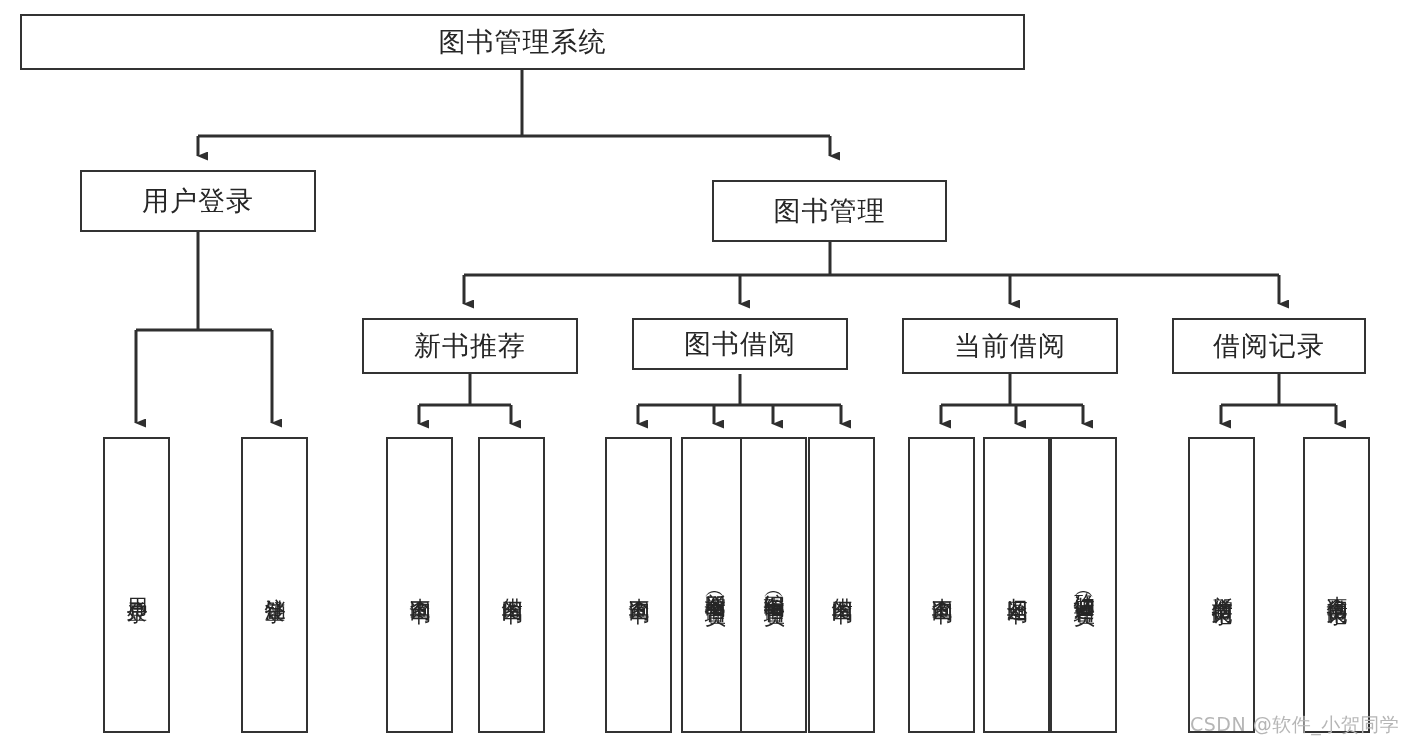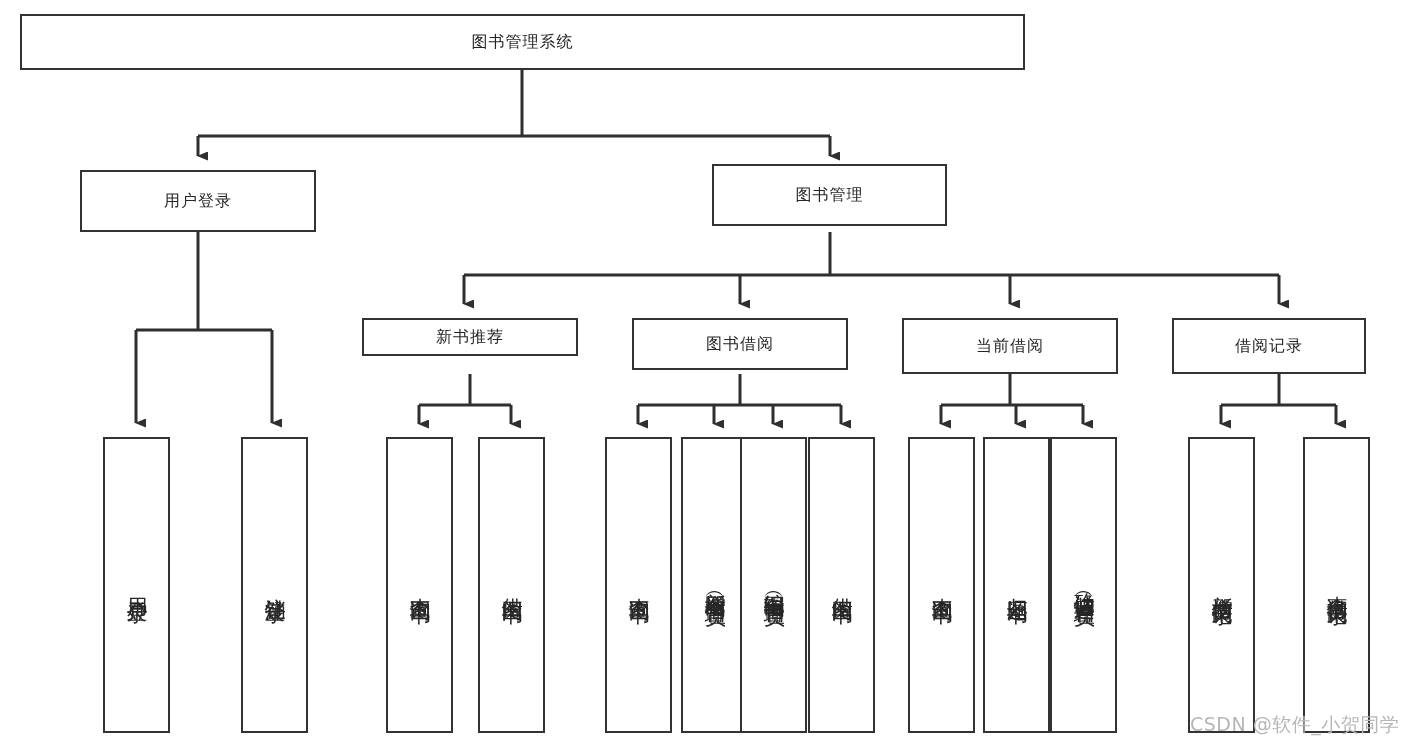--- a/index.html
+++ b/index.html
@@ -29,21 +29,21 @@
     background: #ffffff;
     border: 2px solid #333333;
     display: flex;
     align-items: center;
     justify-content: center;
     color: #262626;
   }
   .node.level-root,
   .node.level-2,
   .node.level-3 {
-    font-size: 16px;
+    font-size: 27px;
     letter-spacing: 1px;
   }
   .node.leaf {
     font-size: 21px;
   }
   .node .label-h {
     display: block;
     white-space: nowrap;
     line-height: 1.2;
   }
@@ -122,25 +122,25 @@
     </g>
   </svg>
 
   <div class="node level-root" style="left:20px; top:14px; width:1005px; height:56px;">
     <span class="label-h">图书管理系统</span>
   </div>
 
   <div class="node level-2" style="left:80px; top:170px; width:236px; height:62px;">
     <span class="label-h">用户登录</span>
   </div>
-  <div class="node level-2" style="left:712px; top:164px; width:235px; height:62px;">
+  <div class="node level-2" style="left:712px; top:180px; width:235px; height:62px;">
     <span class="label-h">图书管理</span>
   </div>
 
-  <div class="node level-3" style="left:362px; top:318px; width:216px; height:38px;">
+  <div class="node level-3" style="left:362px; top:318px; width:216px; height:56px;">
     <span class="label-h">新书推荐</span>
   </div>
   <div class="node level-3" style="left:632px; top:318px; width:216px; height:52px;">
     <span class="label-h">图书借阅</span>
   </div>
   <div class="node level-3" style="left:902px; top:318px; width:216px; height:56px;">
     <span class="label-h">当前借阅</span>
   </div>
   <div class="node level-3" style="left:1172px; top:318px; width:194px; height:56px;">
     <span class="label-h">借阅记录</span>

